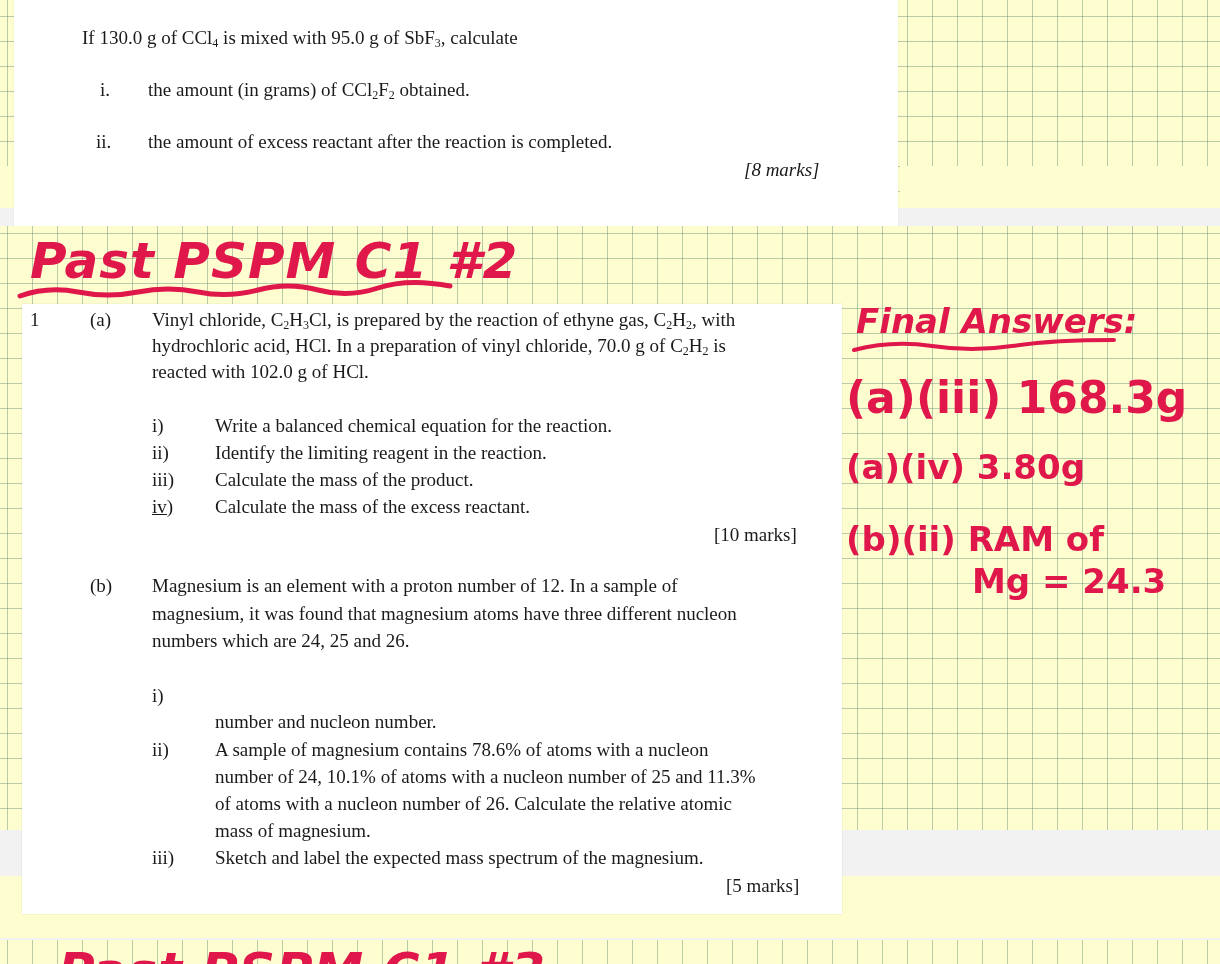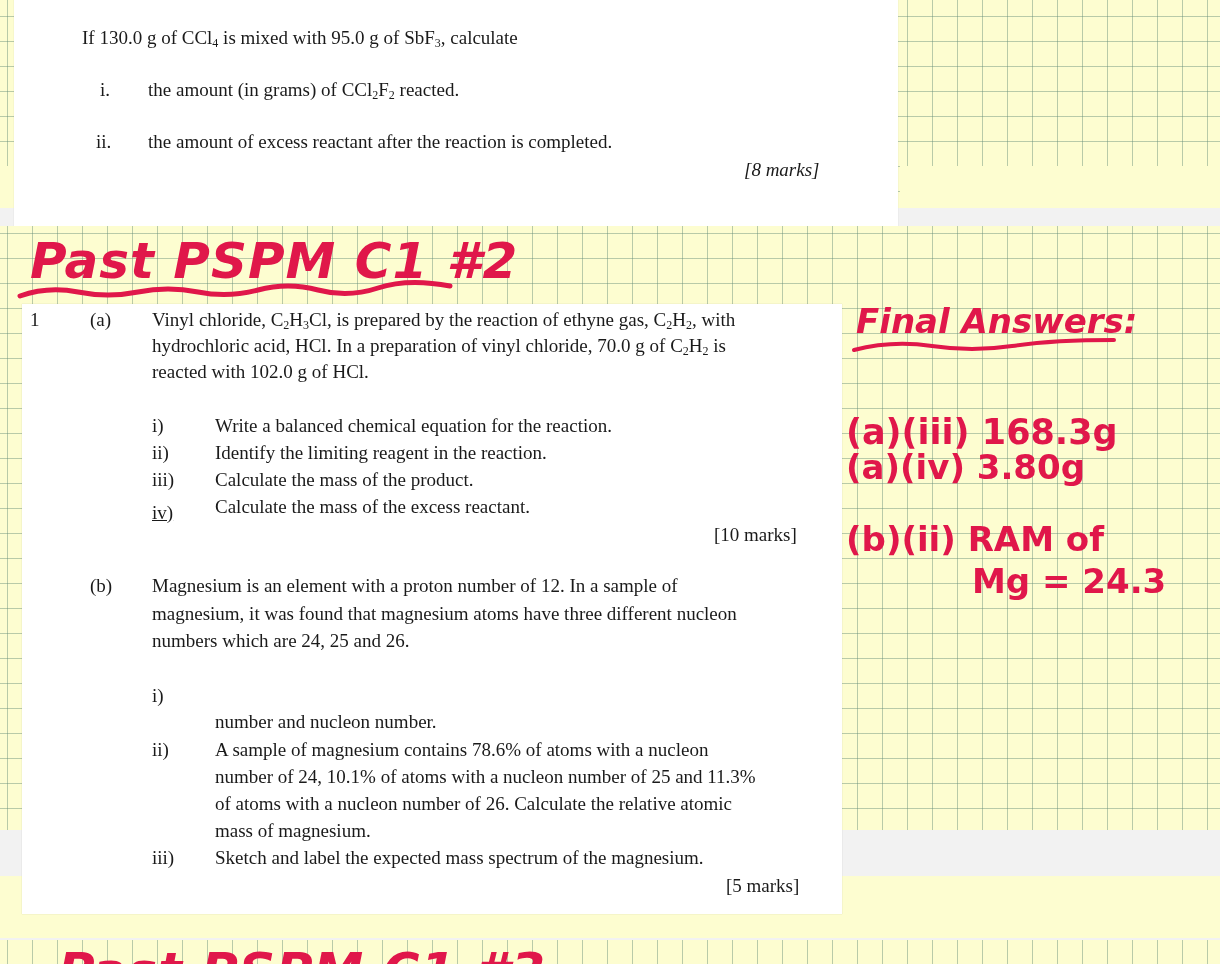--- a/index.html
+++ b/index.html
@@ -39,21 +39,21 @@
 </head>
 <body>
 
 <div class="page page1">
   <div class="grid-mask"></div>
   <div class="grid-mask2"></div>
   <div class="card card1">
     <div class="t" style="left:68px; top:28px;"><span>If 130.0 g of CCl</span><sub>4</sub><span> is mixed with 95.0 g of SbF</span><sub>3</sub><span>, calculate</span></div>
 
     <div class="t" style="left:86px; top:80px;">i.</div>
-    <div class="t" style="left:134px; top:80px;"><span>the amount (in grams) of CCl</span><sub>2</sub><span>F</span><sub>2</sub><span> reacted.</span></div>
+    <div class="t" style="left:134px; top:80px;"><span>the amount (in grams) of CCl</span><sub>2</sub><span>F</span><sub>2</sub><span> obtained.</span></div>
 
     <div class="t" style="left:82px; top:132px;">ii.</div>
     <div class="t" style="left:134px; top:132px;">the amount of excess reactant after the reaction is completed.</div>
 
     <div class="t italic" style="left:730px; top:160px;">[8 marks]</div>
   </div>
 </div>
 
 <div class="page page2">
   <div class="grid-mask"></div>
@@ -69,21 +69,21 @@
     <div class="t" style="left:130px; top:6px;"><span>Vinyl chloride, C</span><sub>2</sub><span>H</span><sub>3</sub><span>Cl, is prepared by the reaction of ethyne gas, C</span><sub>2</sub><span>H</span><sub>2</sub><span>, with</span></div>
     <div class="t" style="left:130px; top:32px;"><span>hydrochloric acid, HCl. In a preparation of vinyl chloride, 70.0 g of C</span><sub>2</sub><span>H</span><sub>2</sub><span> is</span></div>
     <div class="t" style="left:130px; top:58px;">reacted with 102.0 g of HCl.</div>
 
     <div class="t" style="left:130px; top:112px;">i)</div>
     <div class="t" style="left:193px; top:112px;">Write a balanced chemical equation for the reaction.</div>
     <div class="t" style="left:130px; top:139px;">ii)</div>
     <div class="t" style="left:193px; top:139px;text-align:right;">Identify the limiting reagent in the reaction.</div>
     <div class="t" style="left:130px; top:166px;">iii)</div>
     <div class="t" style="left:193px; top:166px;">Calculate the mass of the product.</div>
-    <div class="t" style="left:130px; top:199px;text-decoration:underline;">iv)</div>
+    <div class="t" style="left:130px; top:193px;text-decoration:underline;">iv)</div>
     <div class="t" style="left:193px; top:193px;">Calculate the mass of the excess reactant.</div>
     <div class="t" style="left:692px; top:221px;">[10 marks]</div>
 
     <div class="t" style="left:68px; top:272px;">(b)</div>
     <div class="t" style="left:130px; top:272px;">Magnesium is an element with a proton number of 12. In a sample of</div>
     <div class="t" style="left:130px; top:300px;">magnesium, it was found that magnesium atoms have three different nucleon</div>
     <div class="t" style="left:130px; top:327px;">numbers which are 24, 25 and 26.</div>
 
     <div class="t" style="left:130px; top:382px;">i)</div>
     <div class="t" style="left:193px; top:408px;">number and nucleon number.</div>
@@ -96,21 +96,21 @@
 
     <div class="t" style="left:130px; top:544px;">iii)</div>
     <div class="t" style="left:193px; top:544px;">Sketch and label the expected mass spectrum of the magnesium.</div>
     <div class="t" style="left:704px; top:572px;">[5 marks]</div>
   </div>
 
   <div class="hand" style="left:856px; top:78px; font-size:34px; font-style:italic;">Final Answers:</div>
   <svg class="squiggle" style="left:852px; top:112px;" width="270" height="16">
     <path d="M2 12 Q 40 2, 80 8 T 160 8 T 262 2" stroke="#e0174a" stroke-width="4" fill="none" stroke-linecap="round"></path>
   </svg>
-  <div class="hand" style="left:846px; top:150px; font-size:35px;margin-top:39px;">(a)(iii) 168.3g</div>
+  <div class="hand" style="left:846px; top:150px; font-size:44px;">(a)(iii) 168.3g</div>
   <div class="hand" style="left:846px; top:224px; font-size:34px;">(a)(iv) 3.80g</div>
   <div class="hand" style="left:846px; top:296px; font-size:34px;">(b)(ii) RAM of</div>
   <div class="hand" style="left:972px; top:338px; font-size:34px;">Mg = 24.3</div>
 </div>
 
 <div class="page page3">
   <div class="hand" style="left:58px; top:6px; font-size:50px; font-style:italic; letter-spacing:1px;">Past PSPM C1 #3</div>
 </div>
 
 </body></html>

